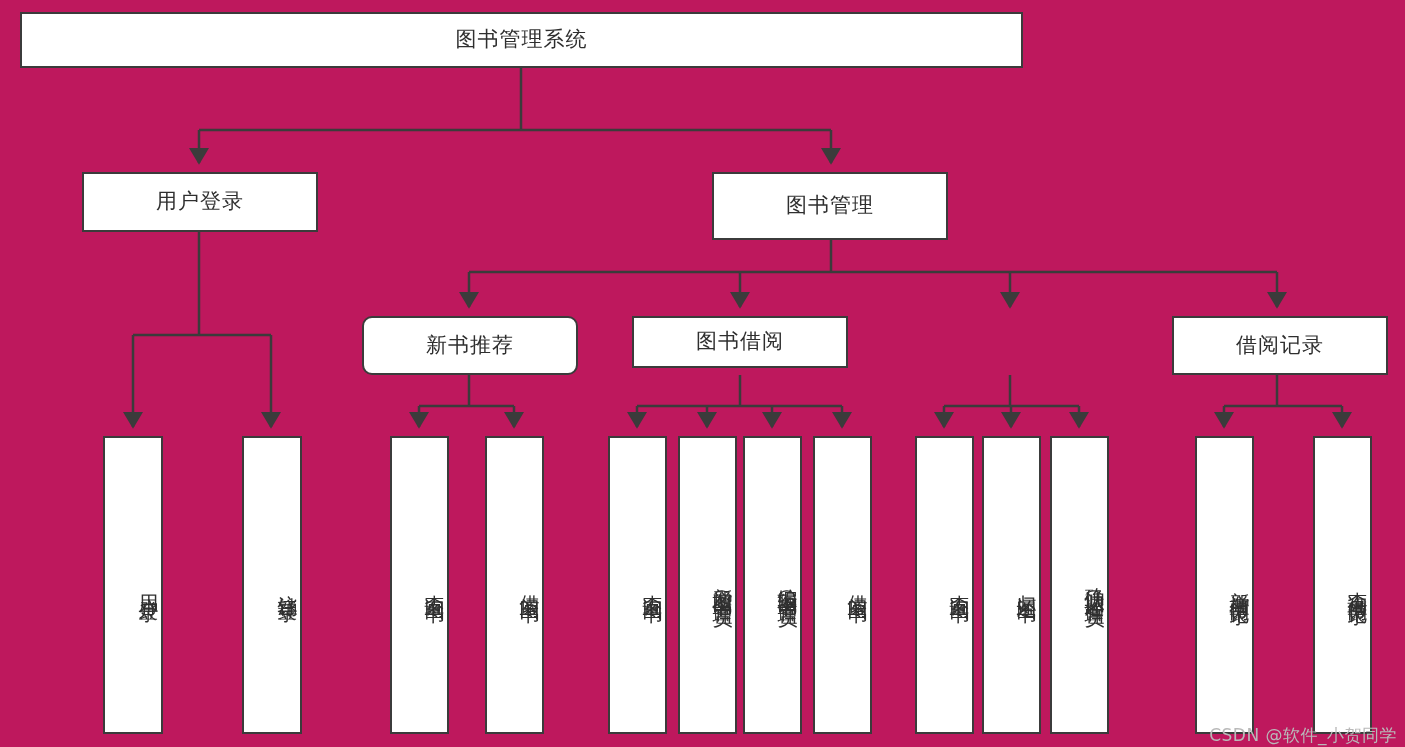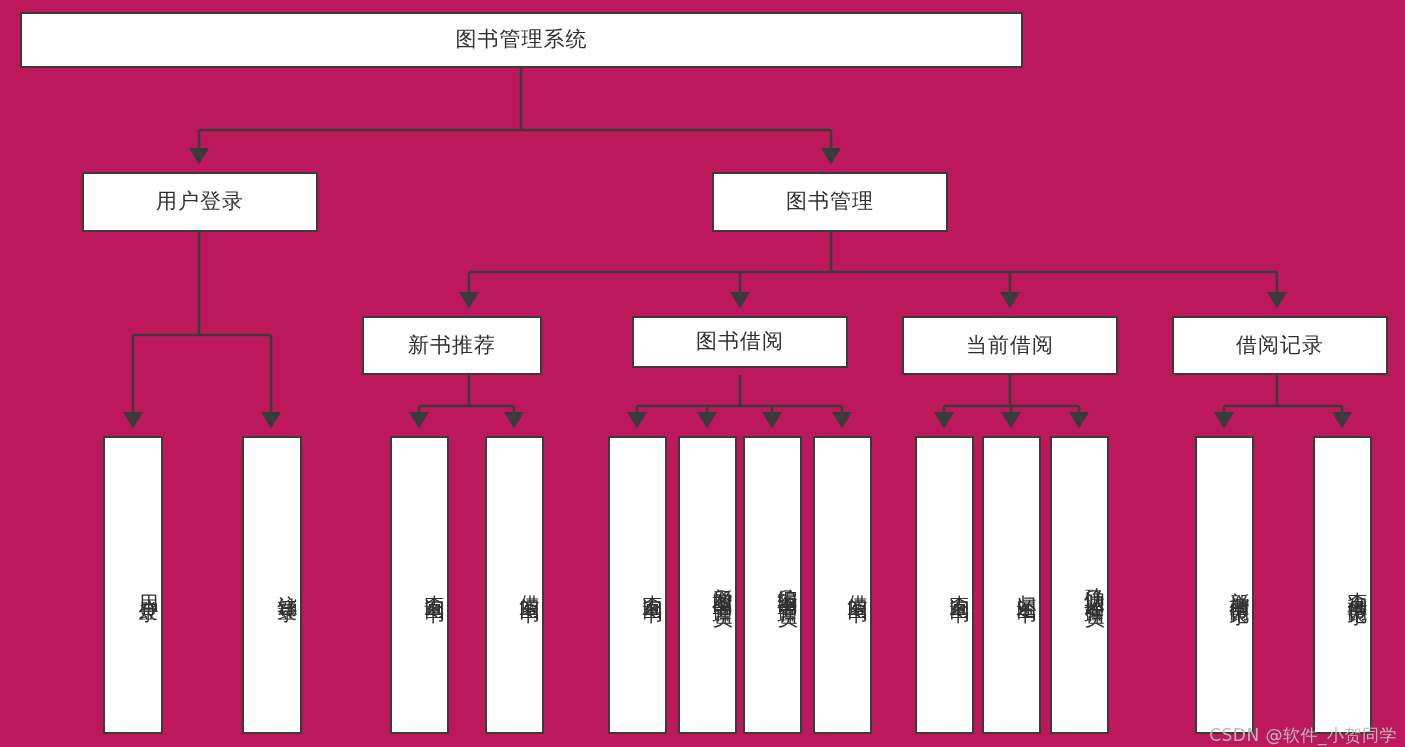--- a/index.html
+++ b/index.html
@@ -114,32 +114,29 @@
     </g>
   </svg>
 
   <div class="node horiz" style="left:20px; top:12px; width:1003px; height:56px;">
     <span>图书管理系统</span>
   </div>
 
   <div class="node horiz" style="left:82px; top:172px; width:236px; height:60px;">
     <span>用户登录</span>
   </div>
-  <div class="node horiz" style="left:712px; top:172px; width:236px; height:60px;">
+  <div class="node horiz" style="left:712px; top:172px; width:236px; height:68px;">
     <span>图书管理</span>
   </div>
 
-  <div class="node horiz" style="left:362px; top:316px; width:180px; height:59px;">
+  <div class="node horiz" style="left:362px; top:316px; width:216px; height:59px;border-radius:10px;">
     <span>新书推荐</span>
   </div>
   <div class="node horiz" style="left:632px; top:316px; width:216px; height:52px;">
     <span>图书借阅</span>
-  </div>
-  <div class="node horiz" style="left:902px; top:316px; width:216px; height:59px;">
-    <span>当前借阅</span>
   </div>
   <div class="node horiz" style="left:1172px; top:316px; width:216px; height:59px;">
     <span>借阅记录</span>
   </div>
 
   <div class="node vert" style="left:103px; top:436px; width:60px; height:298px;">
     <span>用户登录</span>
   </div>
   <div class="node vert" style="left:242px; top:436px; width:60px; height:298px;">
     <span>注销登录</span>

